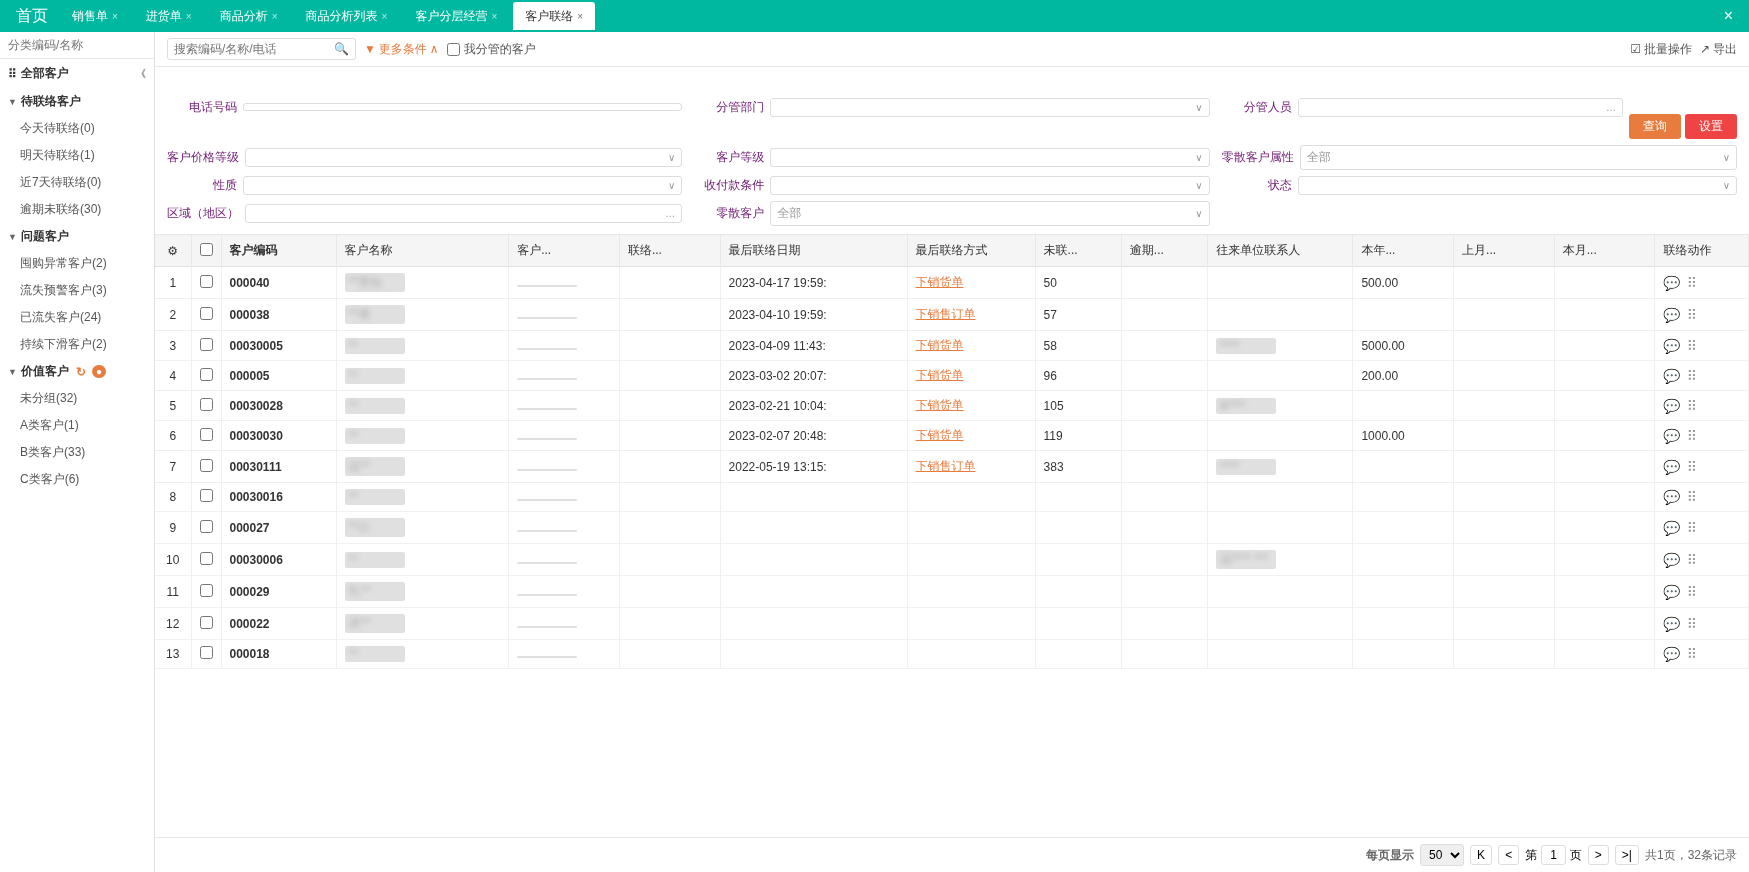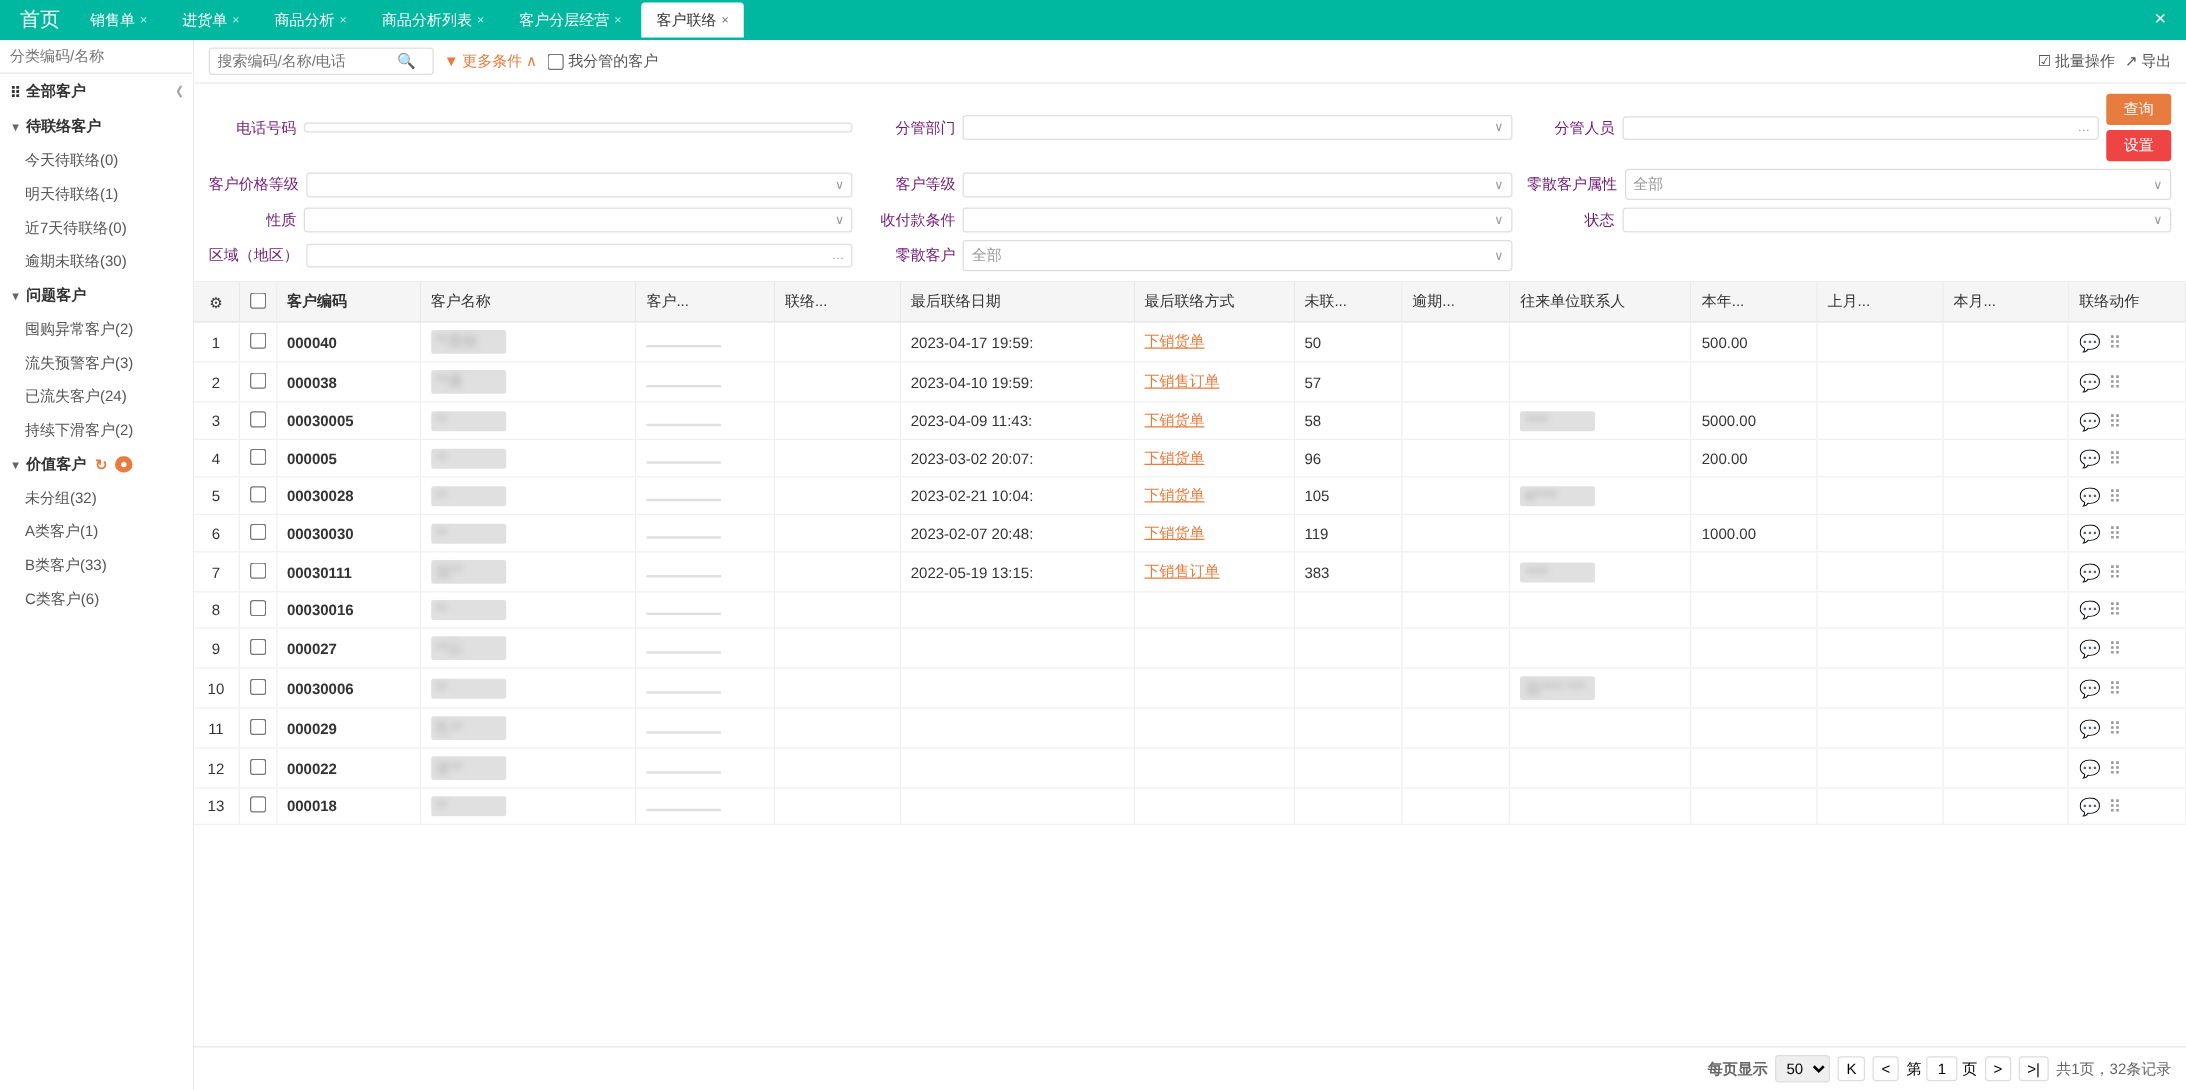--- a/index.html
+++ b/index.html
@@ -120,21 +120,21 @@
       align-items: center;
       gap: 8px;
       border-bottom: 1px solid #e8e8e8;
     }
     .filter-search-input {
       display: flex;
       align-items: center;
       border: 1px solid #ddd;
       border-radius: 3px;
       padding: 3px 6px;
-      gap: 4px;
+      gap: 20px;
       min-width: 180px;
     }
     .filter-search-input input {
       border: none;
       outline: none;
       font-size: 12px;
       color: #999;
       width: 140px;
     }
     .more-conditions {
@@ -214,24 +214,25 @@
       background: #ef4444;
       color: #fff;
       border: none;
       border-radius: 3px;
       padding: 4px 14px;
       cursor: pointer;
       font-size: 12px;
     }
     .filter-actions {
       display: flex;
-      flex-direction: column;
+      flex-direction: row;
       gap: 4px;
       align-items: center;
       justify-content: center;
+      margin-top: 39px;
     }
 
     
     .table-container {
       flex: 1;
       overflow: auto;
       background: #fff;
       margin: 0;
     }
     table {

